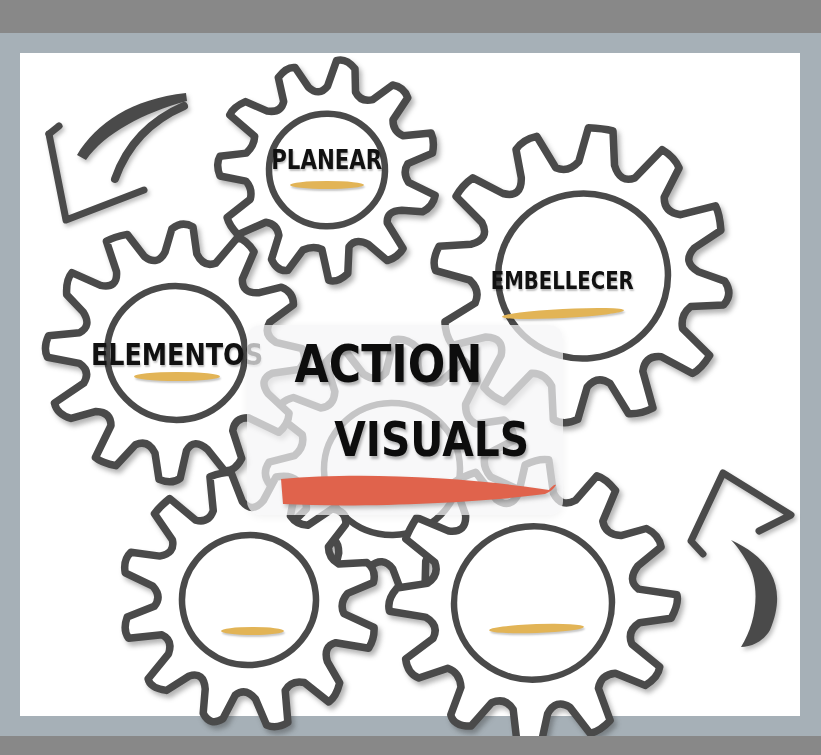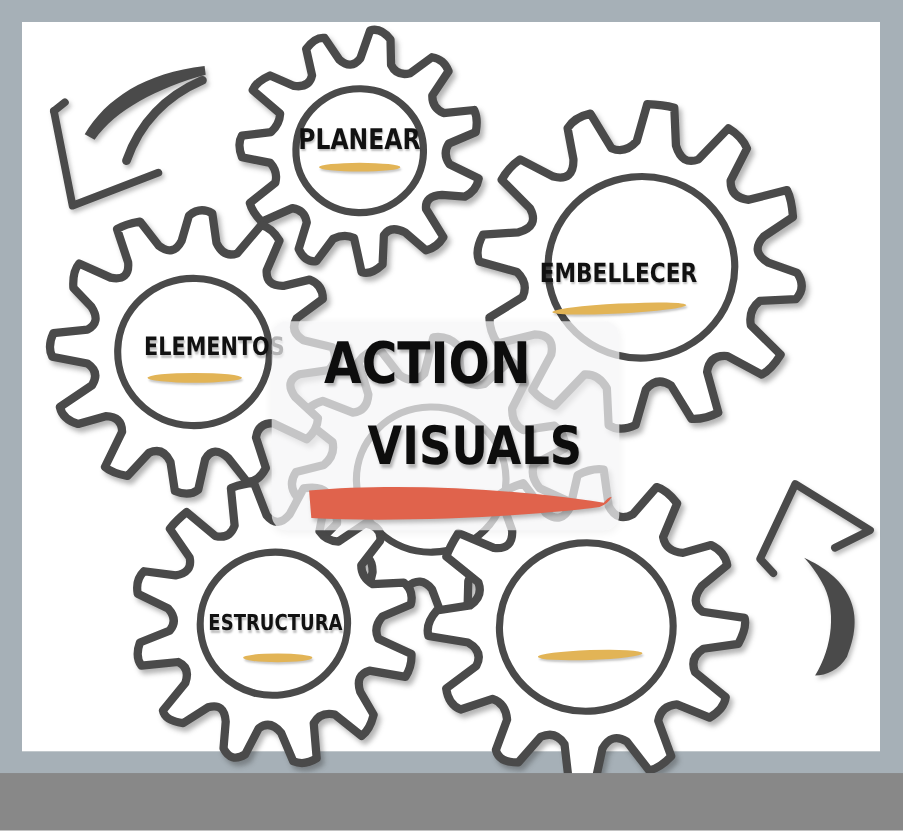--- a/index.html
+++ b/index.html
@@ -4,20 +4,21 @@
 <title>Action Visuals</title>
 <style>
   html,body{margin:0;padding:0;background:#888;}
   *{box-sizing:border-box;}
   .frame{
     position:relative;
     width:821px;height:703px;
     background:var(--c-border,#a6b0b7);
     overflow:hidden;
     font-family:"DejaVu Sans", sans-serif;
+    margin-top:33px;
   }
   .canvas{
     position:absolute;left:20px;top:20px;right:21px;bottom:20px;
     background:var(--c-canvas,#ffffff);
     z-index:0;
   }
   svg.layer{
     position:absolute;left:0;top:0;width:821px;height:755px;
     pointer-events:none;
   }
@@ -102,28 +103,25 @@
   <div class="glabel" style="left:217px;top:112px;width:220px;font-size:26px;">
     <span class="gtext">PLANEAR</span>
   </div>
   <div class="yswoosh" style="left:290px;top:148px;width:74px;height:8px;"></div>
 
   <div class="glabel" style="left:442px;top:234px;width:240px;font-size:24px;">
     <span class="gtext">EMBELLECER</span>
   </div>
   <div class="yswoosh" style="left:502px;top:276px;width:122px;height:9px;transform:rotate(-3deg);"></div>
 
-  <div class="glabel" style="left:85px;top:303px;width:220px;font-size:23px;">
+  <div class="glabel" style="left:67px;top:303px;width:220px;font-size:31px;">
     <span class="gtext">ELEMENTOS</span>
   </div>
   <div class="yswoosh" style="left:134px;top:339px;width:86px;height:9px;"></div>
 
-  <div class="glabel" style="left:140px;top:554px;width:220px;font-size:20px;">
-    <span class="gtext">ESTRUCTURA</span>
-  </div>
   <div class="yswoosh" style="left:221px;top:594px;width:63px;height:8px;"></div>
 
   <div class="yswoosh" style="left:489px;top:591px;width:95px;height:9px;transform:rotate(-2deg);"></div>
 
   <div class="panel"></div>
 
   <div class="title-line" id="title-2">
     <span class="ttext">VISUALS</span>
   </div>
   <div class="title-line" id="title-1">

